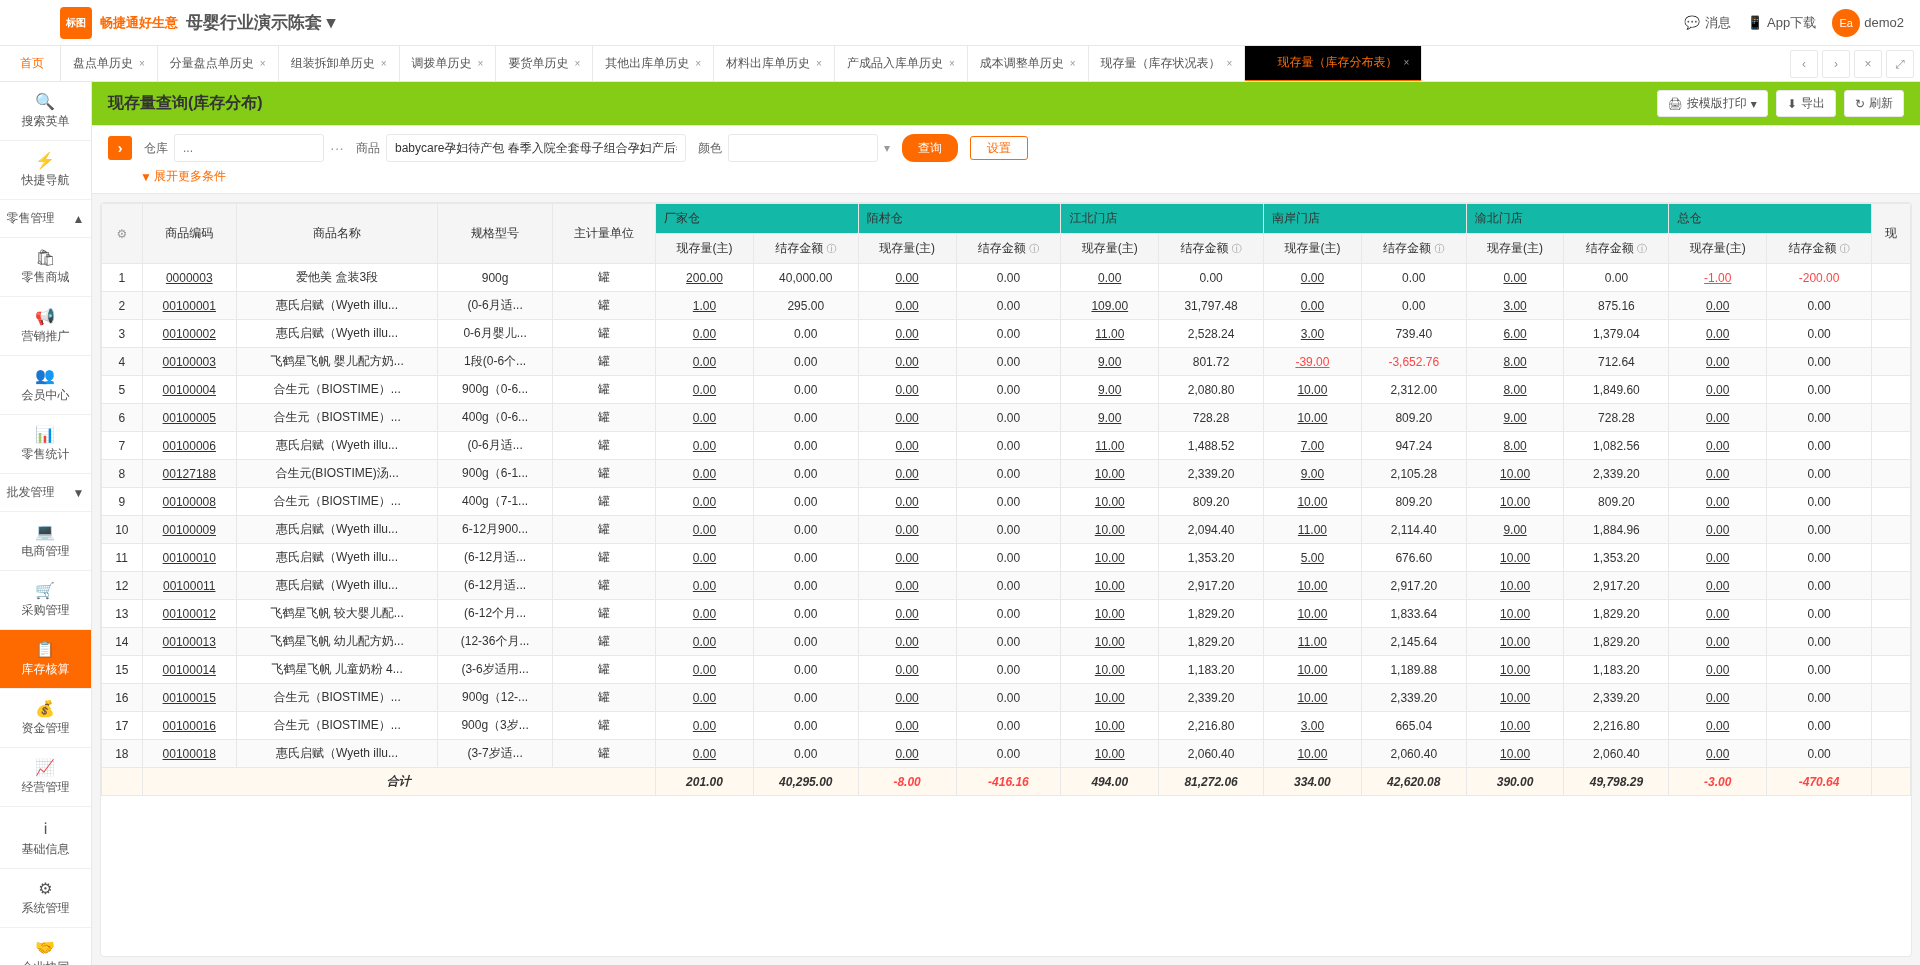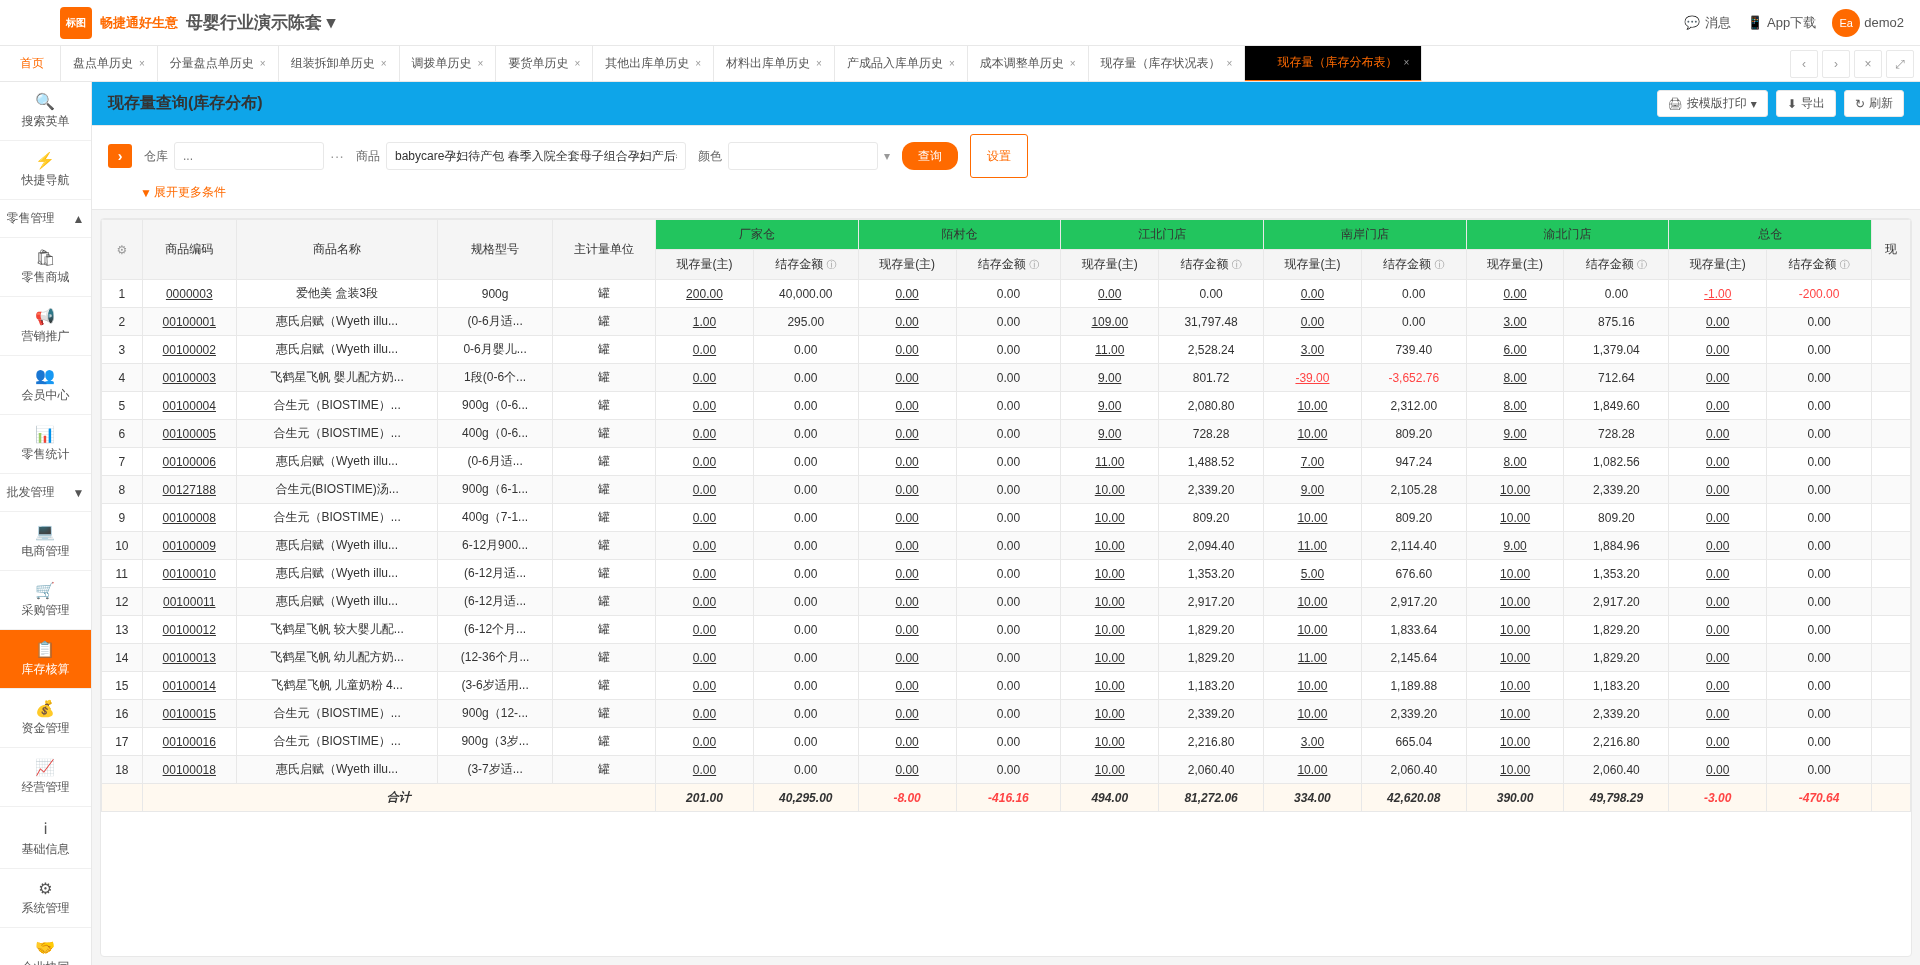--- a/index.html
+++ b/index.html
@@ -158,21 +158,21 @@
     .content {
       flex: 1;
       background: #f5f5f5;
       overflow: hidden;
       display: flex;
       flex-direction: column;
     }
 
     
     .page-header {
-      background: #0ea5e9;
+      background: #84cc16;
       padding: 8px 16px;
       border-bottom: 1px solid #e8e8e8;
       display: flex;
       align-items: center;
       justify-content: space-between;
     }
     .page-title {
       font-size: 16px;
       font-weight: bold;
       color: #333;
@@ -257,21 +257,21 @@
       height: 28px;
       padding: 0 16px;
       background: #ff6a00;
       color: #fff;
       border: none;
       border-radius: 12px;
       cursor: pointer;
       font-size: 12px;
     }
     .set-btn {
-      height: 44px;
+      height: 24px;
       padding: 0 16px;
       background: #fff;
       color: #ff6a00;
       border: 1px solid #ff6a00;
       border-radius: 3px;
       cursor: pointer;
       font-size: 12px;
     }
     .ellipsis-btn {
       color: #999;
@@ -310,22 +310,22 @@
       border: 1px solid #e8e8e8;
       color: #333;
       white-space: nowrap;
       text-align: center;
     }
     tr:nth-child(odd) td { background: #fff; }
     tr:nth-child(even) td { background: #fafafa; }
     .negative { color: #ff4444; }
     .underline { text-decoration: underline; cursor: pointer; }
     .col-group-header {
-      background: #22c55e;
-      text-align: center;
+      background: #14b8a6;
+      text-align: left;
     }
     .settings-icon {
       color: #999;
       cursor: pointer;
     }
     .total-row td {
       background: #fff9f0 !important;
       font-weight: bold;
       color: #333;
       font-style: italic;

